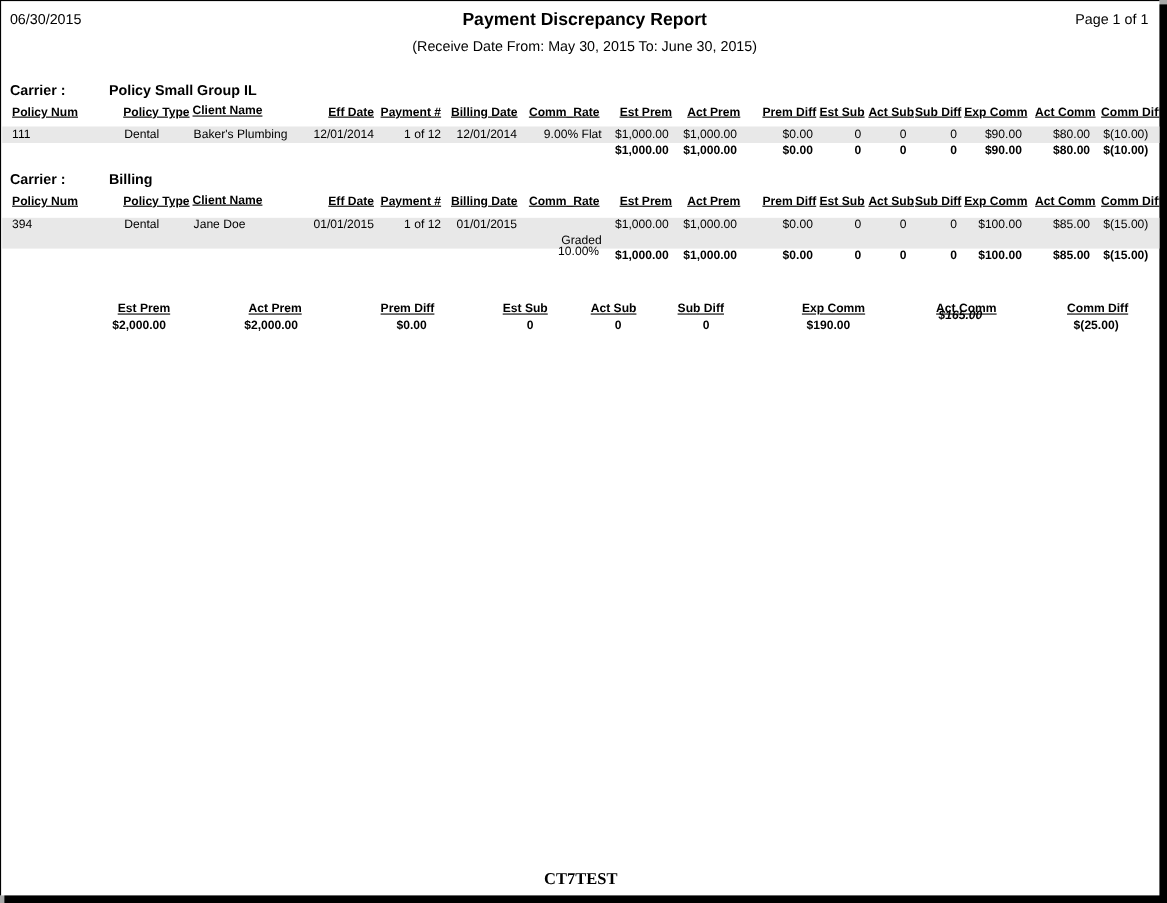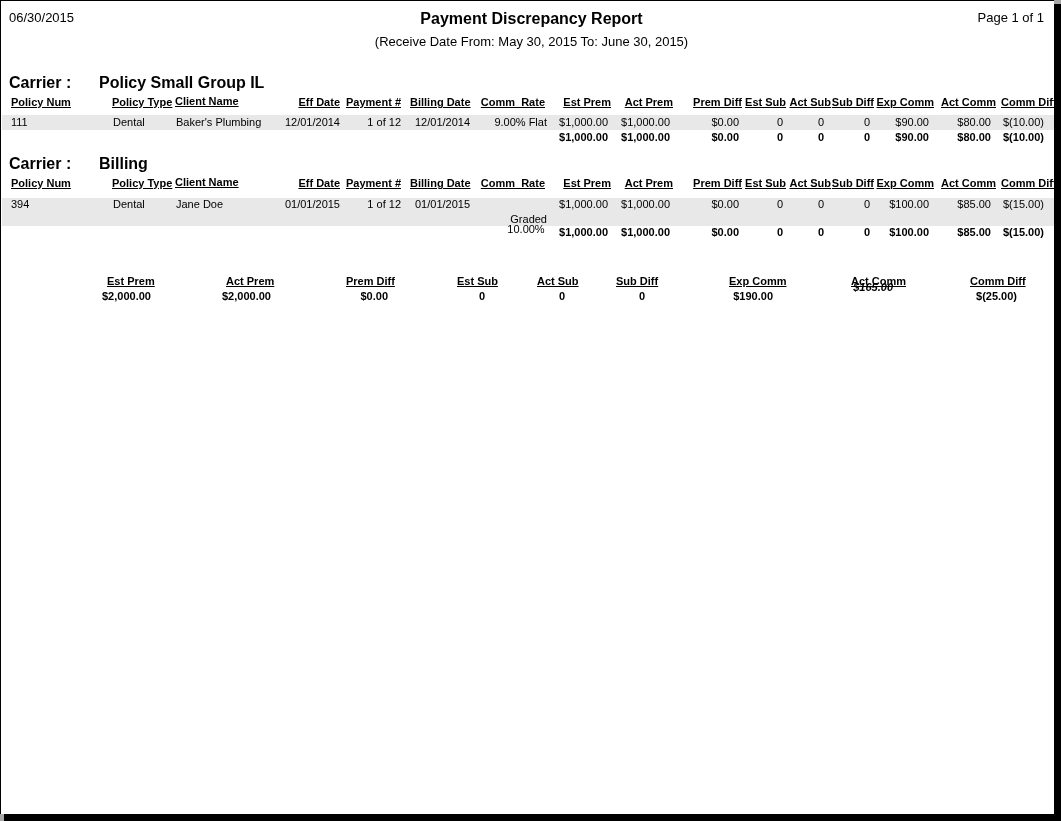--- a/index.html
+++ b/index.html
@@ -20,21 +20,21 @@
       background: #fff;
       border-left: 1px solid #000; border-top: 1px solid #000;
       box-sizing: border-box;
       overflow: hidden;
     }
     .abs { position: absolute; white-space: nowrap; }
     .print-date { left: 8px; top: 9px; font-size: 13px; }
     .page-num { right: 10px; top: 9px; font-size: 13px; }
     .title { left: 0; width: 1061px; text-align: center; top: 9px; font-size: 16px; font-weight: bold; }
     .subtitle { left: 0; width: 1061px; text-align: center; top: 33px; font-size: 13px; }
-    .lbl { font-size: 16px; font-weight: bold; }
+    .lbl { font-size: 13px; font-weight: bold; }
     .hdr { font-size: 11px; font-weight: bold; text-decoration: underline; }
     .cell { font-size: 11px; }
     .tot { font-size: 11px; font-weight: bold; }
     .band {
       position: absolute; left: 1px; width: 1060px; background: #e8e8e8;
     }
     .r { text-align: right; }
     .c { text-align: center; }
     .footer { left: 0; width: 1054px; text-align: center; top: 791px;
       font-family: "Liberation Serif", serif; font-size: 15px; font-weight: bold; }
@@ -178,13 +178,14 @@
     <div class="abs tot" style="left:221px; top:289px;">$2,000.00</div>
     <div class="abs tot r" style="right:666px; top:289px;">$0.00</div>
     <div class="abs tot r" style="right:569px; top:289px;">0</div>
     <div class="abs tot r" style="right:489px; top:289px;">0</div>
     <div class="abs tot r" style="right:409px; top:289px;">0</div>
     <div class="abs tot r" style="right:281px; top:289px;text-align:center;">$190.00</div>
     <div class="abs tot r" style="right:161px; top:280px;font-style:italic;">$165.00</div>
     <div class="abs tot r" style="right:37px; top:289px;">$(25.00)</div>
   </div>
 
+  <div class="abs footer">CT7TEST</div>
 </div>
 
 </body></html>

